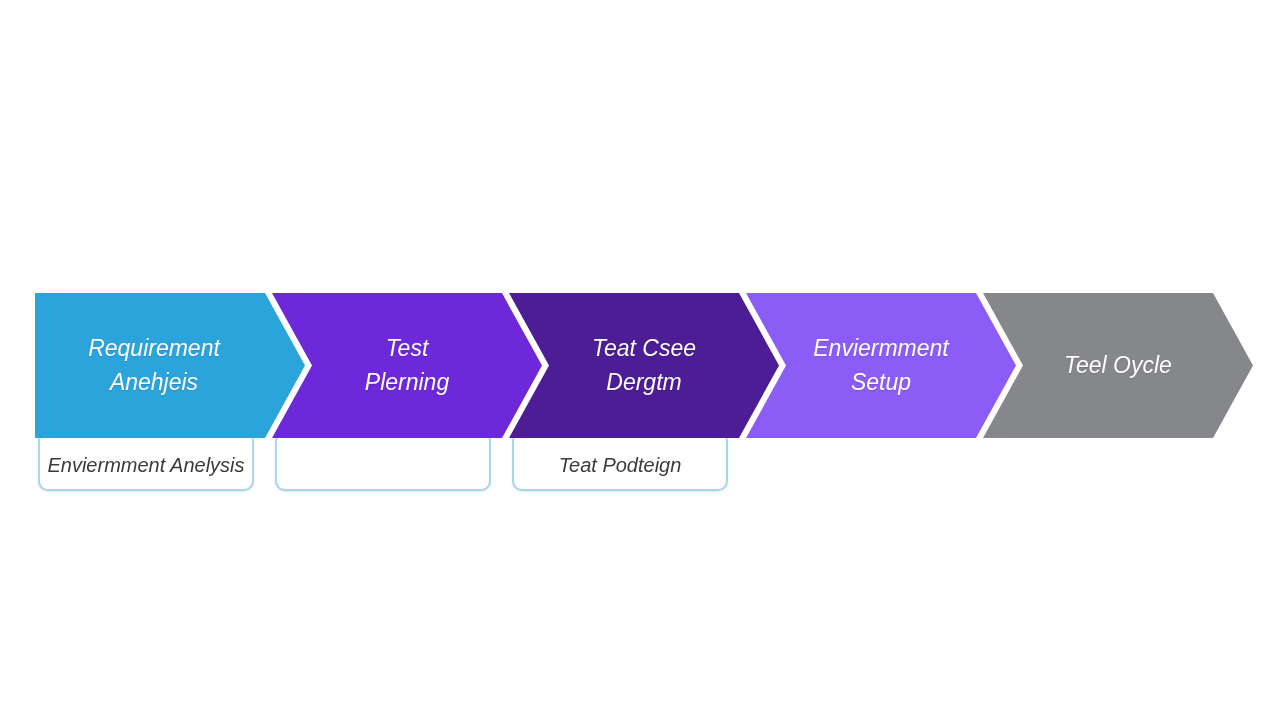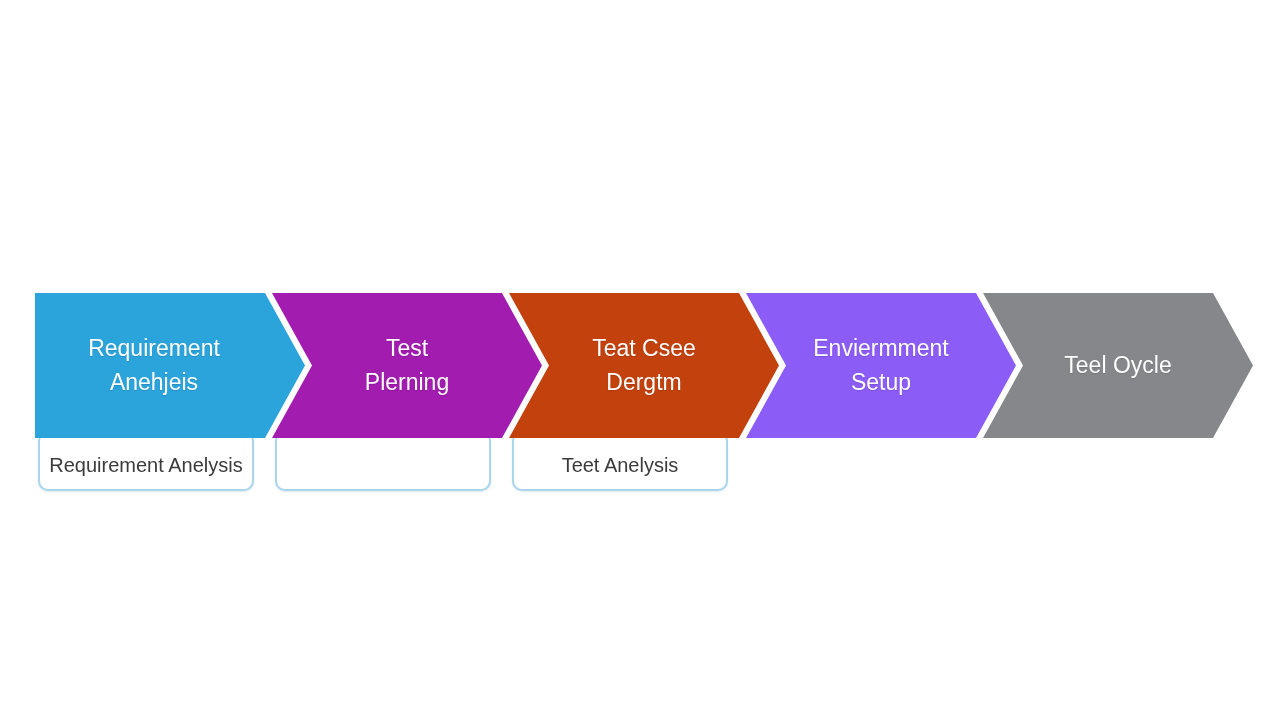--- a/index.html
+++ b/index.html
@@ -16,20 +16,21 @@
     width: 1280px;
     height: 720px;
     background: #ffffff;
   }
   .diagram {
     position: absolute;
     left: 0;
     top: 0;
     width: 1280px;
     height: 720px;
+    font-style: italic;
   }
   .step {
     position: absolute;
     top: 293px;
     width: 270px;
     height: 200px;
   }
   .arrow {
     position: absolute;
     left: 0;
@@ -88,41 +89,41 @@
 
 <div class="canvas">
   <div class="diagram">
 
     <div class="step" style="left:35px;">
       <div class="arrow first" style="background: rgb(43, 163, 219);">
         <span class="arrow-label">Requirement
 Anehjeis</span>
       </div>
       <div class="caption-box">
-        <span class="caption-label">Requirement Anelysis</span>
+        <span class="caption-label">Enviermment Anelysis</span>
       </div>
     </div>
 
     <div class="step" style="left:272px;">
-      <div class="arrow chev" style="background: #a21caf;">
+      <div class="arrow chev" style="background: #6d28d9;">
         <span class="arrow-label">Test
 Plerning</span>
       </div>
       <div class="caption-box">
         <span class="caption-label"></span>
       </div>
     </div>
 
     <div class="step" style="left:509px;">
-      <div class="arrow chev" style="background: #c2410c;">
+      <div class="arrow chev" style="background: #4c1d95;">
         <span class="arrow-label">Teat Csee
 Dergtm</span>
       </div>
       <div class="caption-box">
-        <span class="caption-label">Teet Anelysis</span>
+        <span class="caption-label">Teat Podteign</span>
       </div>
     </div>
 
     <div class="step" style="left:746px;">
       <div class="arrow chev" style="background: #8b5cf6;">
         <span class="arrow-label">Enviermment
 Setup</span>
       </div>
     </div>
 

